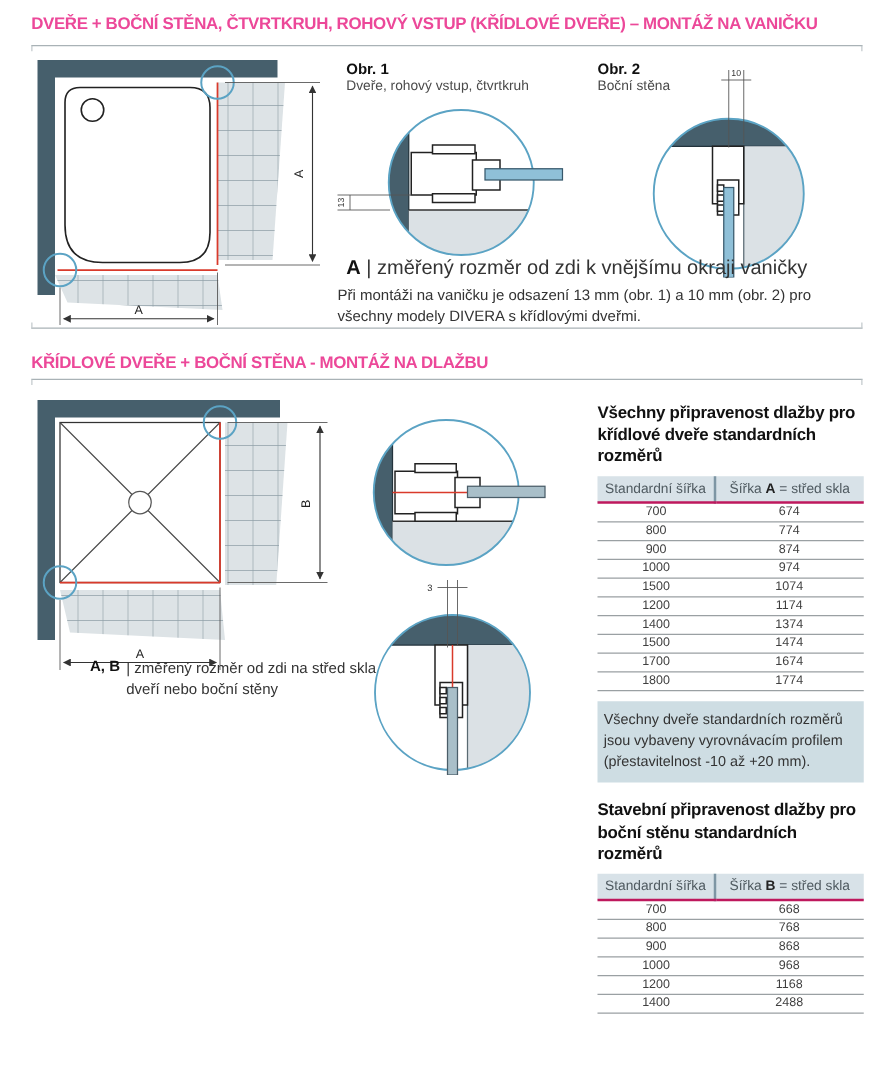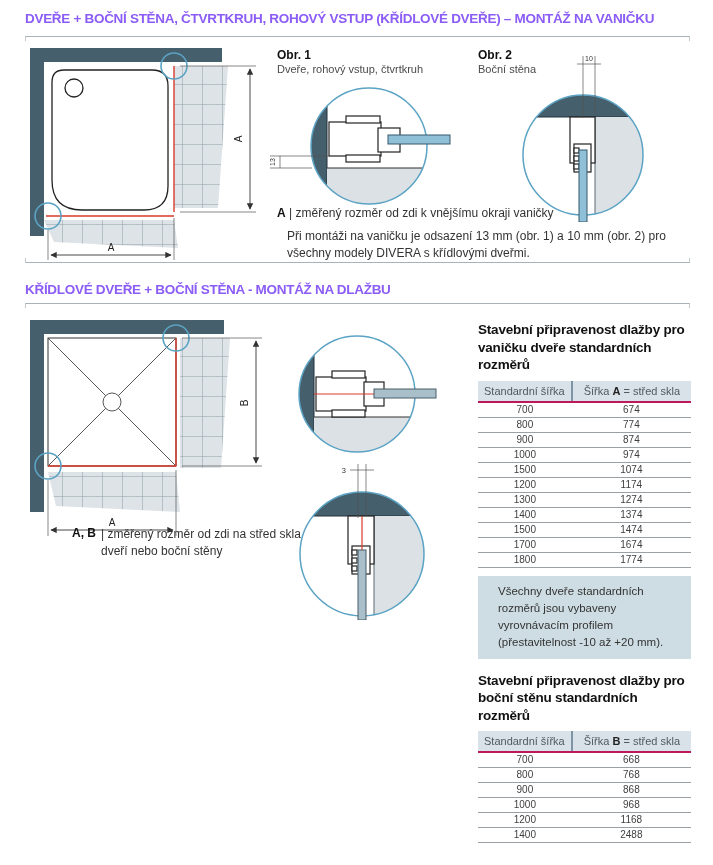--- a/index.html
+++ b/index.html
@@ -2,30 +2,30 @@
 <html><head>
 <meta charset="utf-8">
 <style>
   html,body{margin:0;padding:0;}
   body{
     width:713px;height:865px;position:relative;overflow:hidden;
     background:#ffffff;font-family:"Liberation Sans",sans-serif;color:#222;
   }
   .abs{position:absolute;}
   .sec-title{
-    position:absolute;left:25px;font-size:13.5px;font-weight:bold;color:#8b5cf6;
+    position:absolute;left:25px;font-size:13.5px;font-weight:bold;color:#ec4899;
     letter-spacing:-0.3px;white-space:nowrap;
   }
   .rule-top{position:absolute;left:25px;width:663px;height:4px;
     border-top:1px solid #a9b2b6;border-left:1px solid #c3cacd;border-right:1px solid #c3cacd;}
   .rule-bottom{position:absolute;left:25px;width:663px;height:4px;
     border-bottom:1px solid #a9b2b6;border-left:1px solid #c3cacd;border-right:1px solid #c3cacd;}
   .fig-label{position:absolute;font-size:12px;font-weight:bold;color:#111;}
   .fig-caption{position:absolute;font-size:11px;color:#4a4a4a;}
-  .legend{position:absolute;font-size:12px;color:#333;}
+  .legend{position:absolute;font-size:16px;color:#333;}
   .legend .lk{font-weight:bold;color:#111;}
   .para{position:absolute;font-size:12px;color:#333;line-height:1.4;}
   .legend2{position:absolute;font-size:12px;color:#333;display:flex;gap:5px;}
   .legend2 .lk{font-weight:bold;color:#111;white-space:nowrap;}
   .legend2 .lt{width:212px;line-height:1.45;}
 
   .col-right{position:absolute;left:478px;top:321px;width:213px;}
   .blk-heading{font-size:13.5px;font-weight:bold;color:#111;line-height:1.3;
     letter-spacing:-0.2px;margin:0 0 7px 0;}
   table.dim{width:100%;border-collapse:collapse;}
@@ -34,21 +34,21 @@
     padding:4px 2px;border-bottom:2px solid #be185d;text-align:center;
   }
   table.dim thead th b{color:#222;}
   table.dim thead th:first-child{border-right:2px solid #7e96a4;width:44%;}
   table.dim tbody td{
     text-align:center;font-size:10px;color:#3f3f3f;padding:1px 0 2px 0;
     border-bottom:1px solid #9aa0a3;
   }
   .note-box{
     background:#cedde3;color:#333;font-size:11.5px;line-height:1.5;
-    padding:7px 20px;margin:8px 0 0 0;
+    padding:7px 5px;margin:8px 0 0 0;
   }
   .mt{margin-top:13px;}
   svg text{font-family:"Liberation Sans",sans-serif;}
 </style>
 </head>
 <body>
 
 <div class="sec-title" style="top:11px">DVEŘE + BOČNÍ STĚNA, ČTVRTKRUH, ROHOVÝ VSTUP (KŘÍDLOVÉ DVEŘE) – MONTÁŽ NA VANIČKU</div>
 <div class="rule-top" style="top:36px"></div>
 
@@ -146,21 +146,21 @@
       <line x1="97" y1="4" x2="97" y2="63"></line>
     <line x1="79" y1="12" x2="103" y2="12"></line>
   </g>
   <text x="91" y="9" font-size="7" fill="#333" text-anchor="middle">10</text>
 </svg>
 
 <div class="legend" style="left:277px;top:206px">
   <span class="lk">A</span>
   <span>| změřený rozměr od zdi k vnějšímu okraji vaničky</span>
 </div>
-<div class="para" style="left:287px;top:228px;width:424px">Při montáži na vaničku je odsazení 13 mm (obr. 1) a 10 mm (obr. 2) pro všechny modely DIVERA s křídlovými dveřmi.</div>
+<div class="para" style="left:270px;top:228px;width:424px">Při montáži na vaničku je odsazení 13 mm (obr. 1) a 10 mm (obr. 2) pro všechny modely DIVERA s křídlovými dveřmi.</div>
 
 <div class="rule-bottom" style="top:258px"></div>
 
 <div class="sec-title" style="top:282px">KŘÍDLOVÉ DVEŘE + BOČNÍ STĚNA - MONTÁŽ NA DLAŽBU</div>
 <div class="rule-top" style="top:303px"></div>
 
 <svg class="abs" style="left:22px;top:316px" width="250" height="245" viewBox="0 0 250 245">
   <defs>
     <pattern id="grid2" width="20" height="20" patternUnits="userSpaceOnUse">
       <path d="M20 0 H0 V20" fill="none" stroke="#8fa0a8" stroke-width="1"></path>
@@ -254,21 +254,21 @@
   <rect x="76" y="88" width="8" height="70" fill="#a9bfc9" stroke="#4a5d68" stroke-width="1"></rect>
   <g stroke="#555" stroke-width="0.7">
     <line x1="76" y1="2" x2="76" y2="56"></line>
       <line x1="84" y1="2" x2="84" y2="54"></line>
     <line x1="68" y1="8" x2="92" y2="8"></line>
   </g>
   <text x="64" y="11" font-size="7.5" fill="#333" text-anchor="end">3</text>
 </svg>
 
 <div class="col-right">
-  <p class="blk-heading">Stavební připravenost dlažby pro vaničku dveře standardních rozměrů</p>
+  <p class="blk-heading">Všechny připravenost dlažby pro křídlové dveře standardních rozměrů</p>
   <table class="dim">
     <thead>
       <tr>
         <th>Standardní šířka</th>
         <th><span>Šířka</span> <b>A</b> <span>= střed skla</span></th>
       </tr>
     </thead>
     <tbody>
       <tr>
           <td>700</td>
@@ -286,24 +286,20 @@
           <td>1000</td>
           <td>974</td>
         </tr>
         <tr>
           <td>1500</td>
           <td>1074</td>
         </tr>
         <tr>
           <td>1200</td>
           <td>1174</td>
-        </tr>
-        <tr>
-          <td>1300</td>
-          <td>1274</td>
         </tr>
         <tr>
           <td>1400</td>
           <td>1374</td>
         </tr>
         <tr>
           <td>1500</td>
           <td>1474</td>
         </tr>
         <tr>

